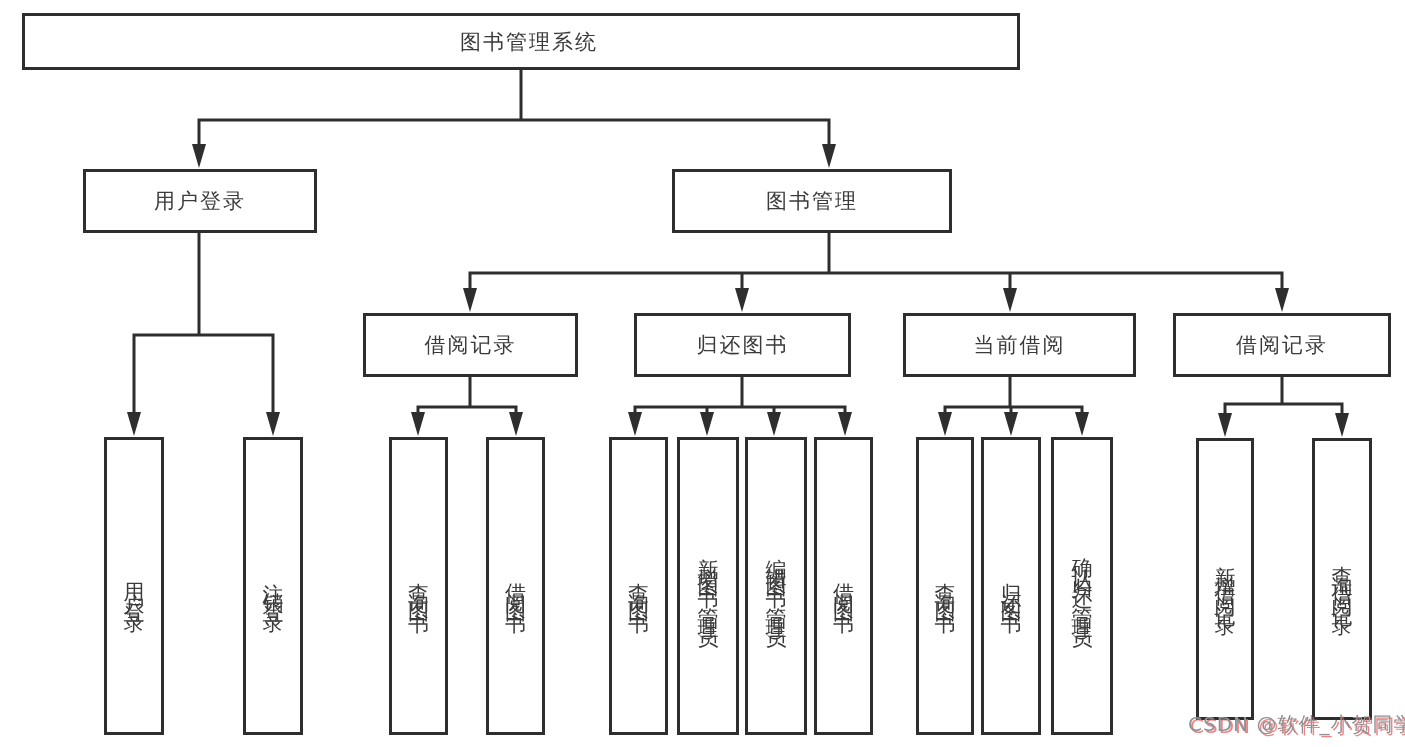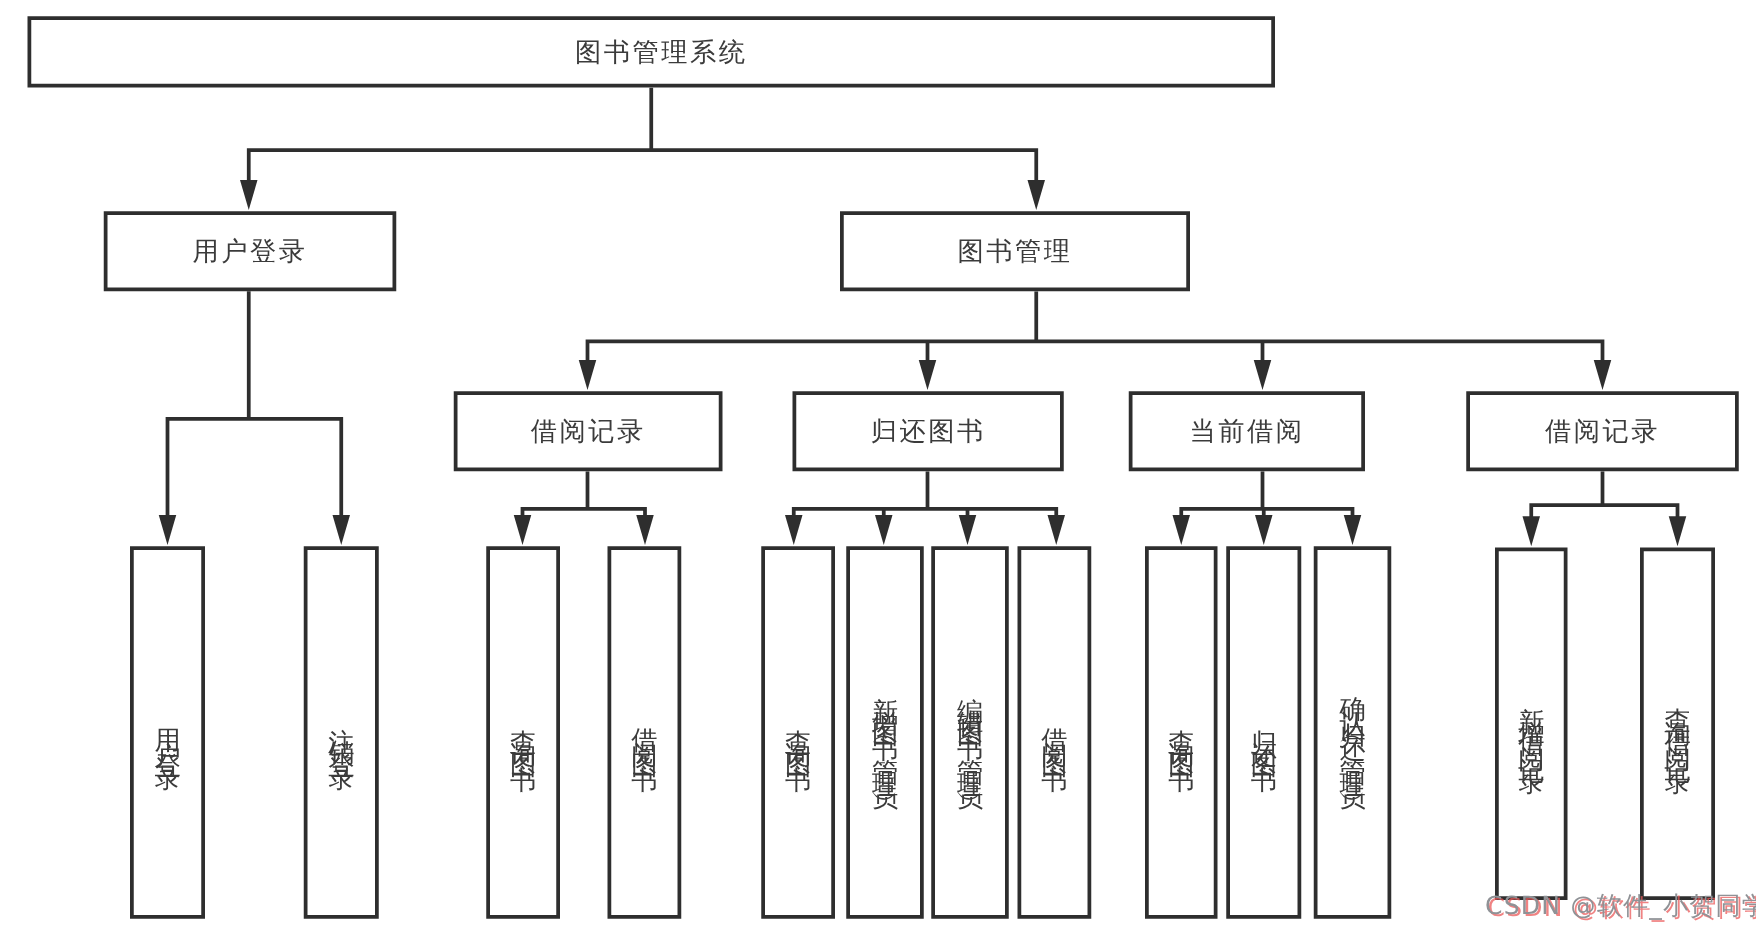--- a/index.html
+++ b/index.html
@@ -28,21 +28,21 @@
     letter-spacing:10px;
     font-size:21px;
     border-width:3px;
   }
   
   .n-root {left:22px;  top:13px;  width:998px; height:57px;padding-left:16px;}
   .n-l2-0 {left:83px;  top:169px; width:234px; height:64px;}
   .n-l2-1 {left:672px; top:169px; width:280px; height:64px;}
   .n-l3-0 {left:363px; top:313px; width:215px; height:64px;}
   .n-l3-1 {left:634px; top:313px; width:217px; height:64px;}
-  .n-l3-2 {left:903px; top:313px; width:189px; height:64px;}
+  .n-l3-2 {left:903px; top:313px; width:233px; height:64px;}
   .n-l3-3 {left:1173px;top:313px; width:218px; height:64px;text-align:right;}
   
   .n-lf-0 {left:104px; top:437px; width:60px; height:298px;}
   .n-lf-1 {left:243px; top:437px; width:60px; height:298px;}
   .n-lf-2 {left:389px; top:437px; width:59px; height:298px;}
   .n-lf-3 {left:486px; top:437px; width:59px; height:298px;}
   .n-lf-4 {left:609px; top:437px; width:59px; height:298px;}
   .n-lf-5 {left:677px; top:437px; width:62px; height:298px;}
   .n-lf-6 {left:745px; top:437px; width:62px; height:298px;}
   .n-lf-7 {left:814px; top:437px; width:59px; height:298px;}

